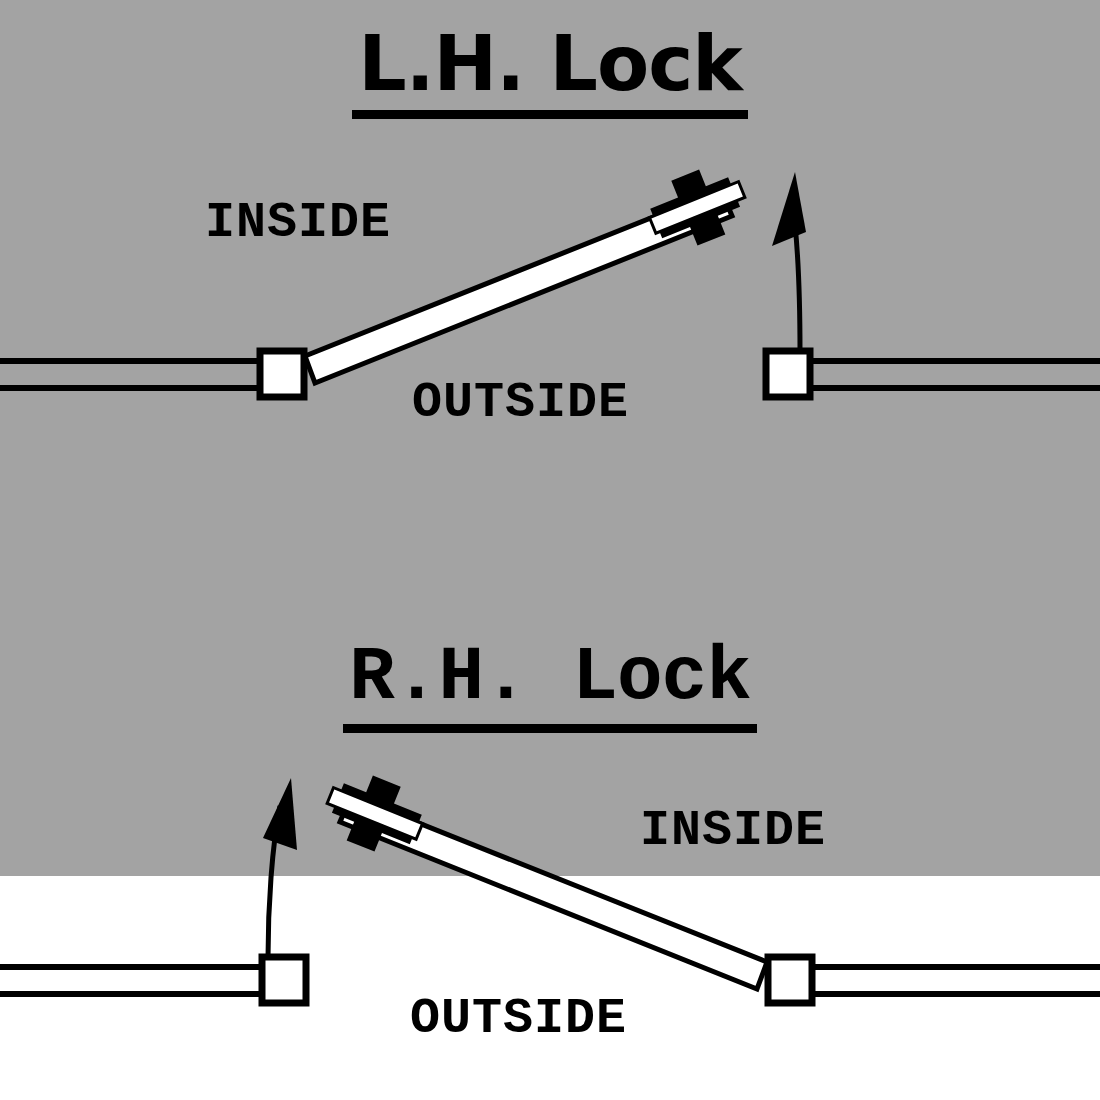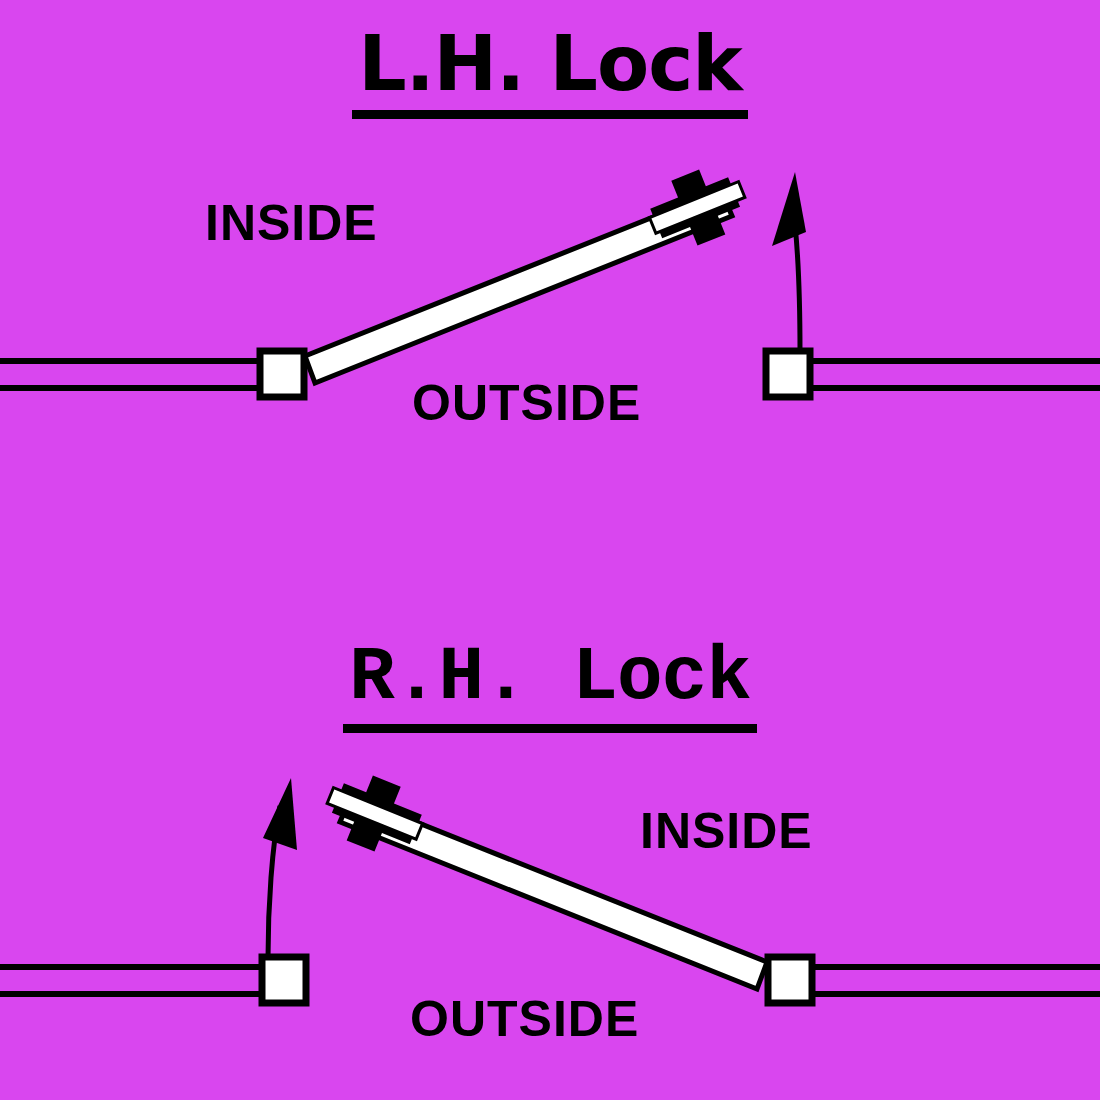--- a/index.html
+++ b/index.html
@@ -10,22 +10,22 @@
   }
   body {
     width: 1100px;
     height: 1100px;
     font-family: "Liberation Sans", sans-serif;
     overflow: hidden;
   }
   #page {
     position: relative;
     width: 1100px;
-    height: 1100px;
-    background: #d946ef;
+    height: 876px;
+    background: #a3a3a3;
   }
   .panel {
     position: absolute;
     left: 0;
     width: 1100px;
   }
   #panel-lh { top: 0; height: 600px; }
   #panel-rh { top: 600px; height: 500px; }
 
   .panel-title {
@@ -44,21 +44,21 @@
   .panel-title .title-text {
     display: inline-block;
     border-bottom: 9px solid #000000;
     padding: 0 6px 8px 6px;
   }
   #title-lh { top: 26px; }
   #title-rh { top: 640px; font-family: Liberation Mono, monospace; }
 
   .side-label {
     position: absolute;
-    font-family: Liberation Sans, sans-serif;
+    font-family: Liberation Mono, monospace;
     font-weight: bold;
     font-size: 50px;
     line-height: 1;
     letter-spacing: 1px;
     color: #000000;
     white-space: nowrap;
   }
   #label-inside-lh  { left: 205px; top: 198px; }
   #label-outside-lh { left: 412px; top: 378px; }
   #label-inside-rh  { left: 640px; top: 806px; }

